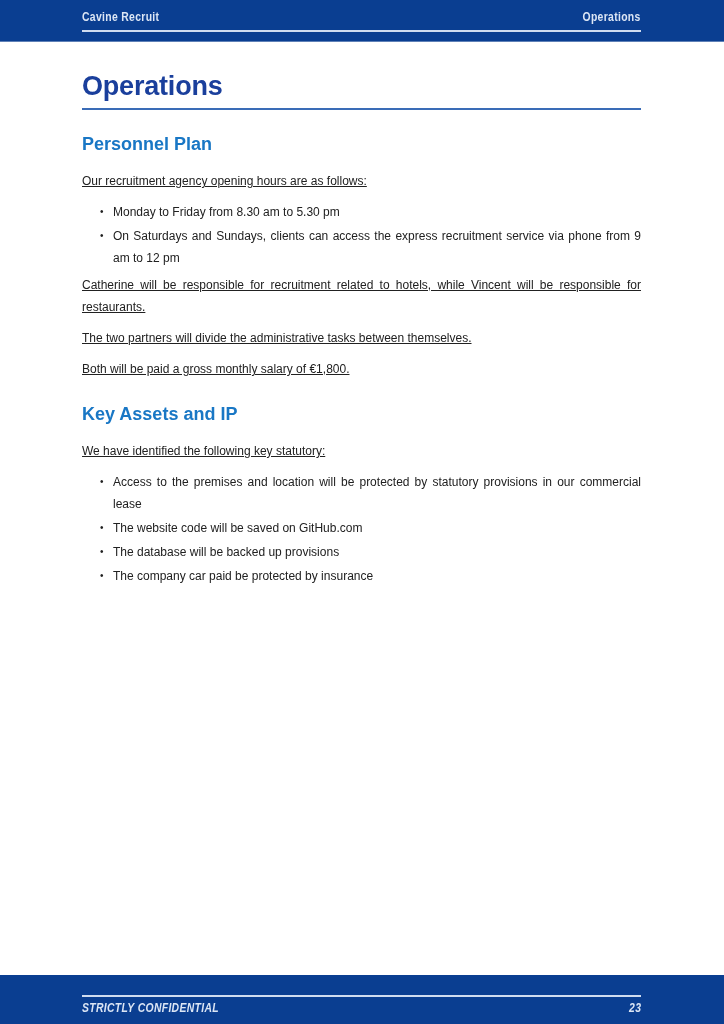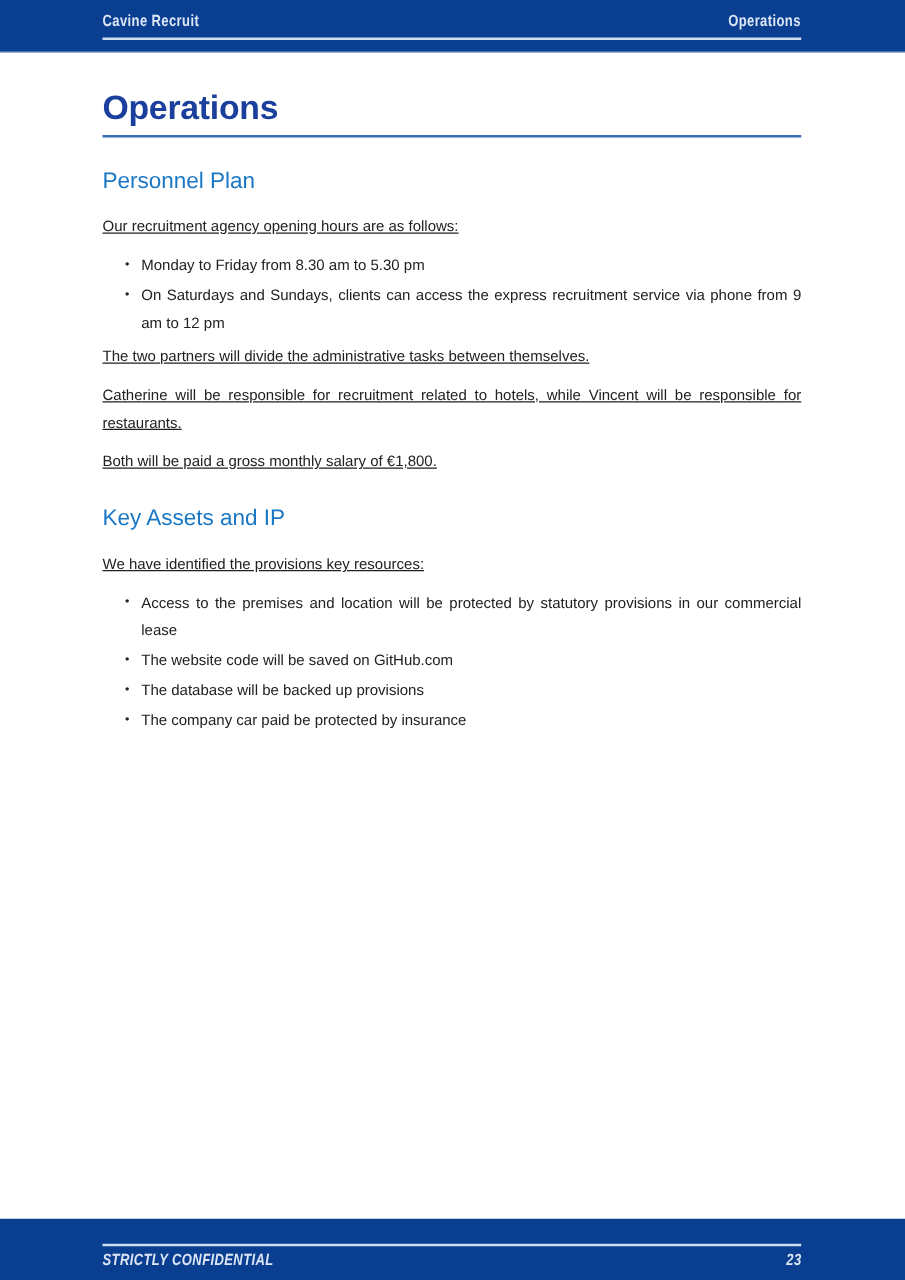--- a/index.html
+++ b/index.html
@@ -59,21 +59,21 @@
     font-weight: bold;
     letter-spacing: -0.2px;
     color: var(--title-blue, #1a3f9c);
     border-bottom: 2px solid var(--title-rule, #3a6cb7);
     padding-bottom: 7px;
   }
   h2.section-heading {
     margin: 24px 0 15px 0;
     font-size: 18px;
     line-height: 21px;
-    font-weight: normal;
+    font-weight: bold;
     color: var(--heading-blue, #1977c5);
   }
   .content p {
     margin: 0 0 9px 0;
     font-size: 12px;
     line-height: 22px;
     color: var(--body-text, #212121);
     text-align: justify;
     text-decoration: underline;
   }
@@ -111,25 +111,25 @@
 
   <main class="content">
     <h1 class="doc-title">Operations</h1>
     <div>
         <h2 class="section-heading">Personnel Plan</h2>
         <p>Our recruitment agency opening hours are as follows:</p>
         <ul>
           <li><span class="bullet-dot">•</span><span>Monday to Friday from 8.30 am to 5.30 pm</span></li>
           <li><span class="bullet-dot">•</span><span>On Saturdays and Sundays, clients can access the express recruitment service via phone from 9 am to 12 pm</span></li>
         </ul>
+        <p>Catherine will be responsible for recruitment related to hotels, while Vincent will be responsible for restaurants.</p>
         <p>The two partners will divide the administrative tasks between themselves.</p>
-        <p>Catherine will be responsible for recruitment related to hotels, while Vincent will be responsible for restaurants.</p>
         <p>Both will be paid a gross monthly salary of €1,800.</p>
         <h2 class="section-heading">Key Assets and IP</h2>
-        <p>We have identified the provisions key resources:</p>
+        <p>We have identified the following key statutory:</p>
         <ul>
           <li><span class="bullet-dot">•</span><span>Access to the premises and location will be protected by statutory provisions in our commercial lease</span></li>
           <li><span class="bullet-dot">•</span><span>The website code will be saved on GitHub.com</span></li>
           <li><span class="bullet-dot">•</span><span>The database will be backed up provisions</span></li>
           <li><span class="bullet-dot">•</span><span>The company car paid be protected by insurance</span></li>
         </ul>
       </div>
   </main>
 
   <footer class="bar page-footer">

